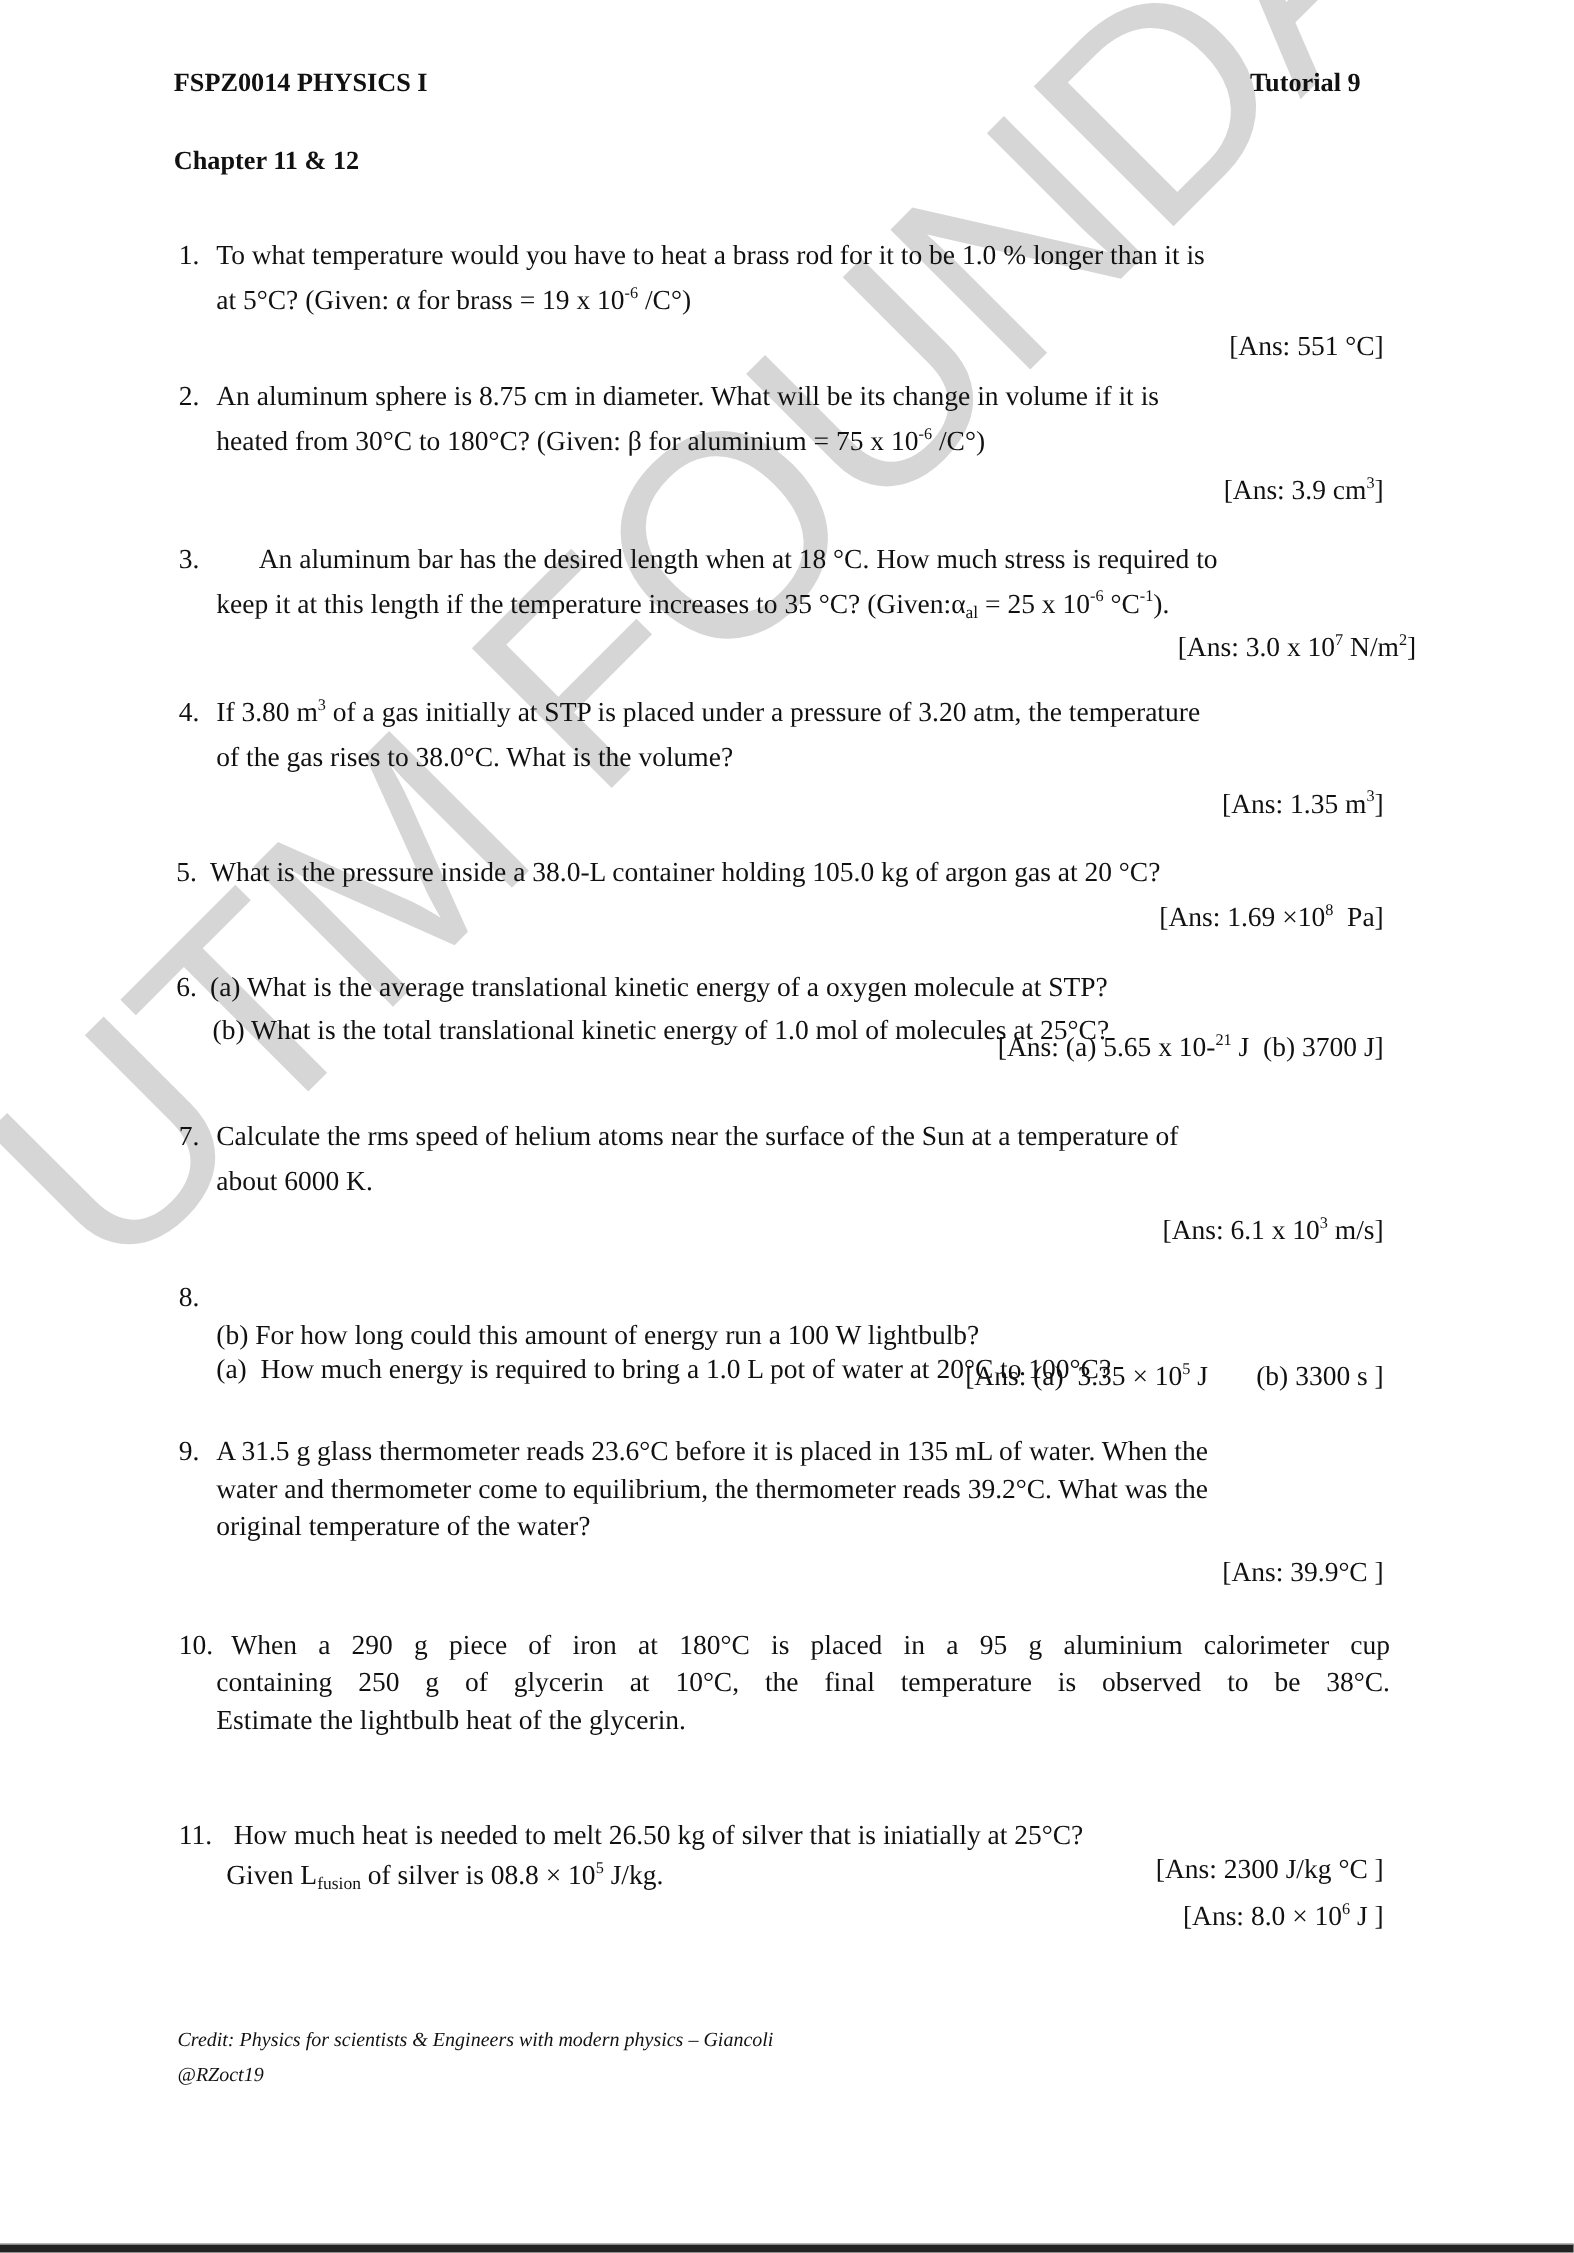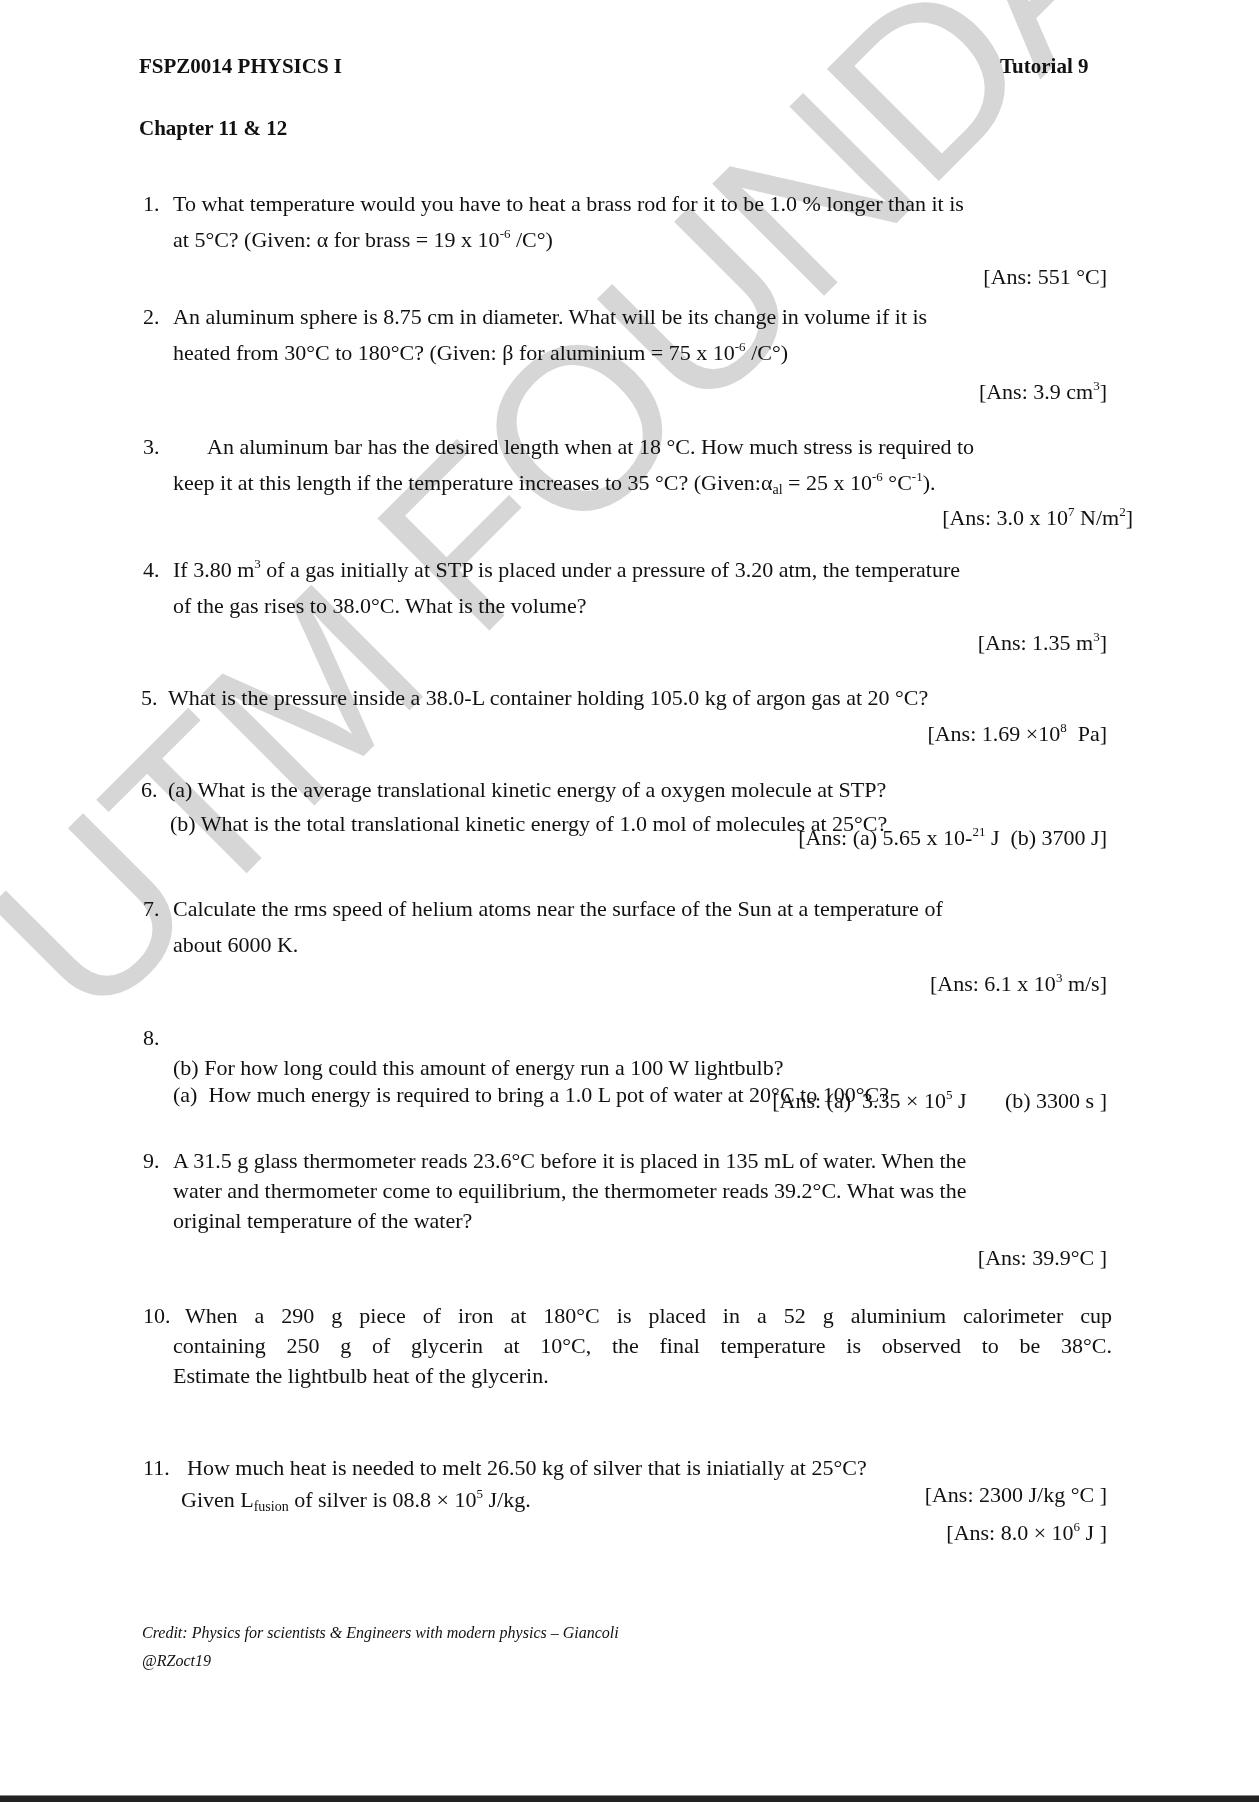--- a/index.html
+++ b/index.html
@@ -96,21 +96,21 @@
   <div>
     <div class="line" style="left:143px; top:1150px;">9.</div>
     <div class="line" style="left:173px; top:1150px;">A 31.5 g glass thermometer reads 23.6°C before it is placed in 135 mL of water. When the</div>
     <div class="line" style="left:173px; top:1180px;">water and thermometer come to equilibrium, the thermometer reads 39.2°C. What was the</div>
     <div class="line" style="left:173px; top:1210px;">original temperature of the water?</div>
     <div class="ans" style="top:1247px;">[Ans: 39.9°C ]</div>
   </div>
 
   <div>
     <div class="line" style="left:143px; top:1305px;">10.</div>
-    <div class="justify" style="left:185px; top:1305px; width:927px;">When a 290 g piece of iron at 180°C is placed in a 52 g aluminium calorimeter cup</div>
+    <div class="justify" style="left:185px; top:1305px; width:927px;">When a 290 g piece of iron at 180°C is placed in a 95 g aluminium calorimeter cup</div>
     <div class="justify" style="left:173px; top:1335px; width:939px;">containing 250 g of glycerin at 10°C, the final temperature is observed to be 38°C.</div>
     <div class="line" style="left:173px; top:1365px;">Estimate the lightbulb heat of the glycerin.</div>
     <div class="ans" style="top:1484px;text-align:right;">[Ans: 2300 J/kg °C ]</div>
   </div>
 
   <div>
     <div class="line" style="left:143px; top:1457px;">11.</div>
     <div class="line" style="left:187px; top:1457px;">How much heat is needed to melt 26.50 kg of silver that is iniatially at 25°C?</div>
     <div class="line" style="left:181px; top:1489px;"><span>Given L</span><sub>fusion</sub><span> of silver is 08.8 × 10</span><sup>5</sup><span> J/kg.</span></div>
     <div class="ans" style="top:1522px;"><span>[Ans: 8.0 × 10</span><sup>6</sup><span> J ]</span></div>

